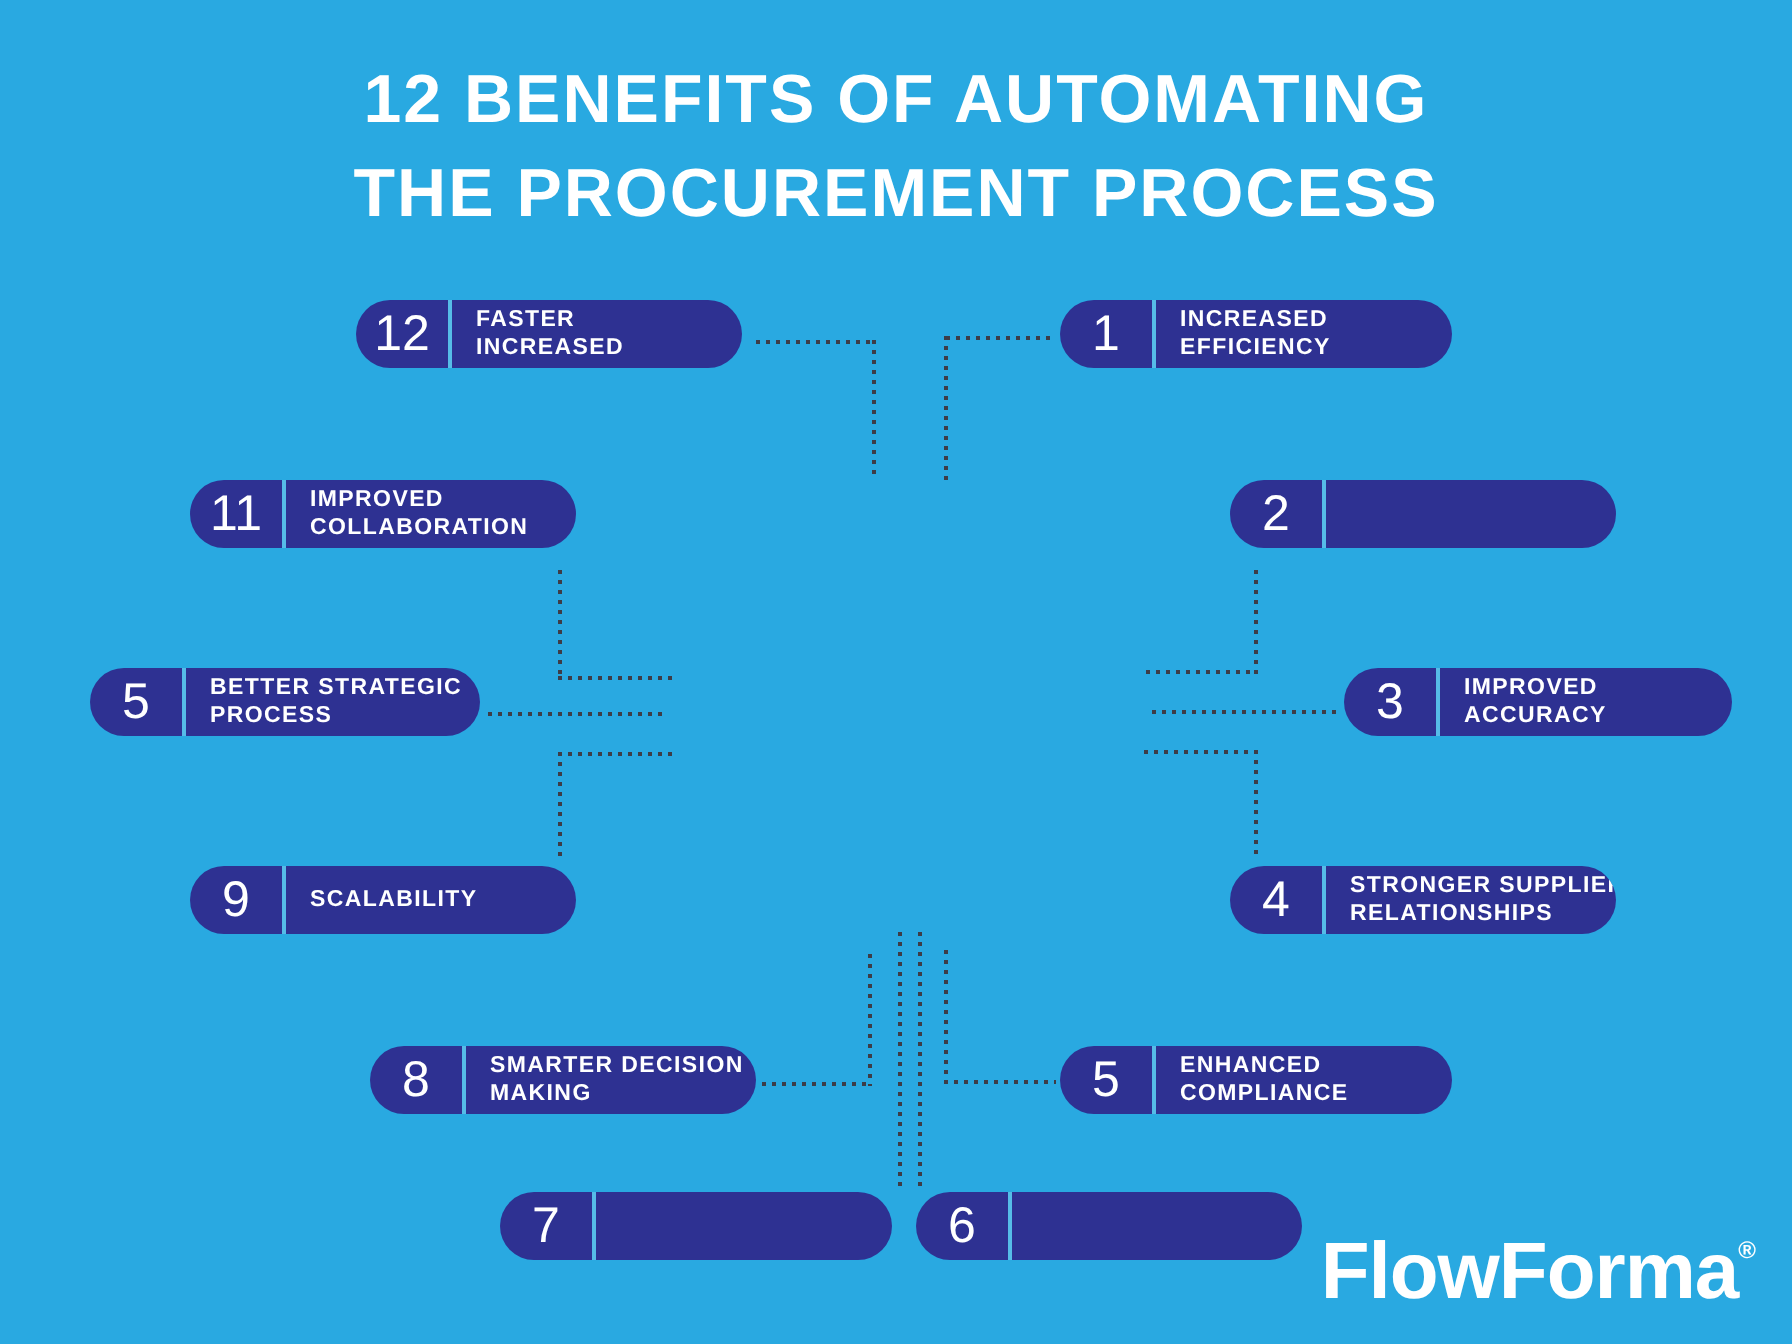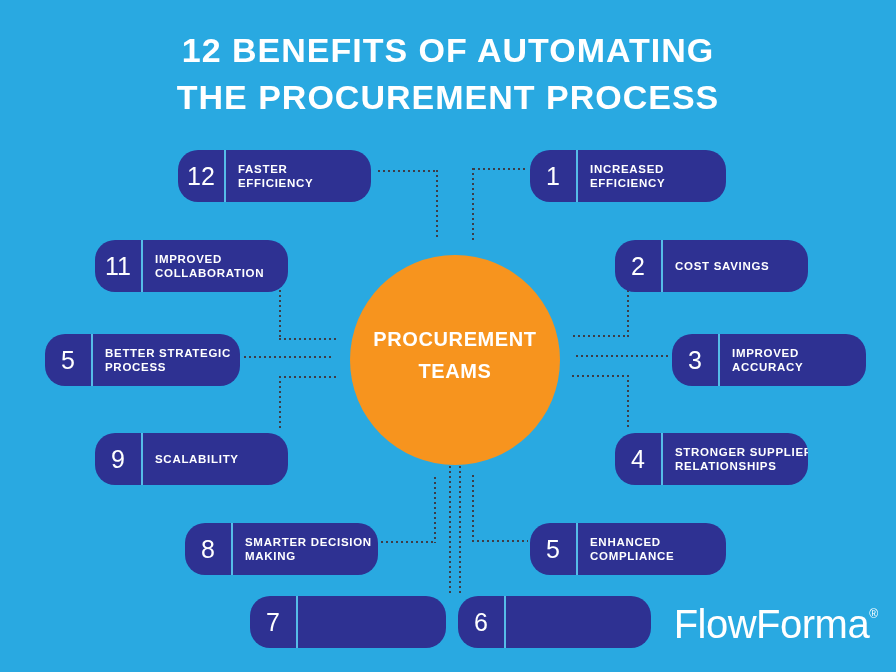--- a/index.html
+++ b/index.html
@@ -26,41 +26,41 @@
     background:var(--circle);border-radius:50%;
     display:flex;flex-direction:column;align-items:center;justify-content:center;
     padding-bottom:10px;
   }
   .center-circle .line{
     color:var(--text);font-size:20px;font-weight:bold;letter-spacing:0.6px;line-height:32px;
     text-align:center;
   }
 
   .pill{
-    position:absolute;height:52px;width:193px;
+    position:absolute;height:34px;width:193px;
     background:var(--pill);border-radius:20px;
     display:flex;align-items:stretch;overflow:hidden;
   }
   .pill-num{
     width:46px;flex:0 0 46px;display:flex;align-items:center;justify-content:center;
     color:var(--text);font-size:25px;font-weight:normal;
   }
   .pill-divider{width:2px;flex:0 0 2px;background:var(--divider);}
   .pill-label{
     flex:1;display:flex;align-items:center;padding-left:12px;
     color:var(--text);font-size:11.5px;font-weight:bold;letter-spacing:0.7px;
     line-height:14px;white-space:pre;
   }
 
   .dh{position:absolute;height:2px;background:repeating-linear-gradient(90deg,var(--connector) 0 2px,transparent 2px 5px);}
   .dv{position:absolute;width:2px;background:repeating-linear-gradient(180deg,var(--connector) 0 2px,transparent 2px 5px);}
 
   .brand{
-    position:absolute;right:18px;bottom:28px;color:var(--text);
-    font-size:40px;font-weight:normal;letter-spacing:-0.5px;line-height:40px;
+    position:absolute;right:18px;bottom:16px;color:var(--text);
+    font-size:40px;font-weight:bold;letter-spacing:-0.5px;line-height:40px;
   }
   .brand sup{font-size:12px;vertical-align:20px;letter-spacing:0;}
 </style>
 </head>
 <body>
 
 <div class="canvas">
 
   <div class="title">
     <div>12 BENEFITS OF AUTOMATING</div>
@@ -81,36 +81,31 @@
   <div class="dh" style="left:576px;top:355px;width:92px;"></div>
   <div class="dh" style="left:572px;top:375px;width:57px;"></div>
   <div class="dv" style="left:627px;top:375px;height:52px;"></div>
   <div class="dv" style="left:434px;top:477px;height:66px;"></div>
   <div class="dh" style="left:381px;top:541px;width:55px;"></div>
   <div class="dv" style="left:472px;top:475px;height:67px;"></div>
   <div class="dh" style="left:472px;top:540px;width:56px;"></div>
   <div class="dv" style="left:449px;top:466px;height:130px;"></div>
   <div class="dv" style="left:459px;top:466px;height:130px;"></div>
 
-  <div class="center-circle">
-    <div class="line">PROCUREMENT</div>
-    <div class="line">TEAMS</div>
-  </div>
 
   <div class="pill" style="left:530px;top:150px;width:196px;">
     <div class="pill-num">1</div>
     <div class="pill-divider"></div>
     <div class="pill-label">INCREASED
 EFFICIENCY</div>
   </div>
 
   <div class="pill" style="left:615px;top:240px;">
     <div class="pill-num">2</div>
     <div class="pill-divider"></div>
-    <div class="pill-label">COST SAVINGS</div>
   </div>
 
   <div class="pill" style="left:672px;top:334px;width:194px;">
     <div class="pill-num">3</div>
     <div class="pill-divider"></div>
     <div class="pill-label">IMPROVED
 ACCURACY</div>
   </div>
 
   <div class="pill" style="left:615px;top:433px;">
@@ -161,18 +156,18 @@
     <div class="pill-num">11</div>
     <div class="pill-divider"></div>
     <div class="pill-label">IMPROVED
 COLLABORATION</div>
   </div>
 
   <div class="pill" style="left:178px;top:150px;">
     <div class="pill-num">12</div>
     <div class="pill-divider"></div>
     <div class="pill-label">FASTER
-EFFICIENCY</div>
+INCREASED</div>
   </div>
 
   <div class="brand"><span>FlowForma</span><sup>®</sup></div>
 
 </div>
 
 </body></html>

